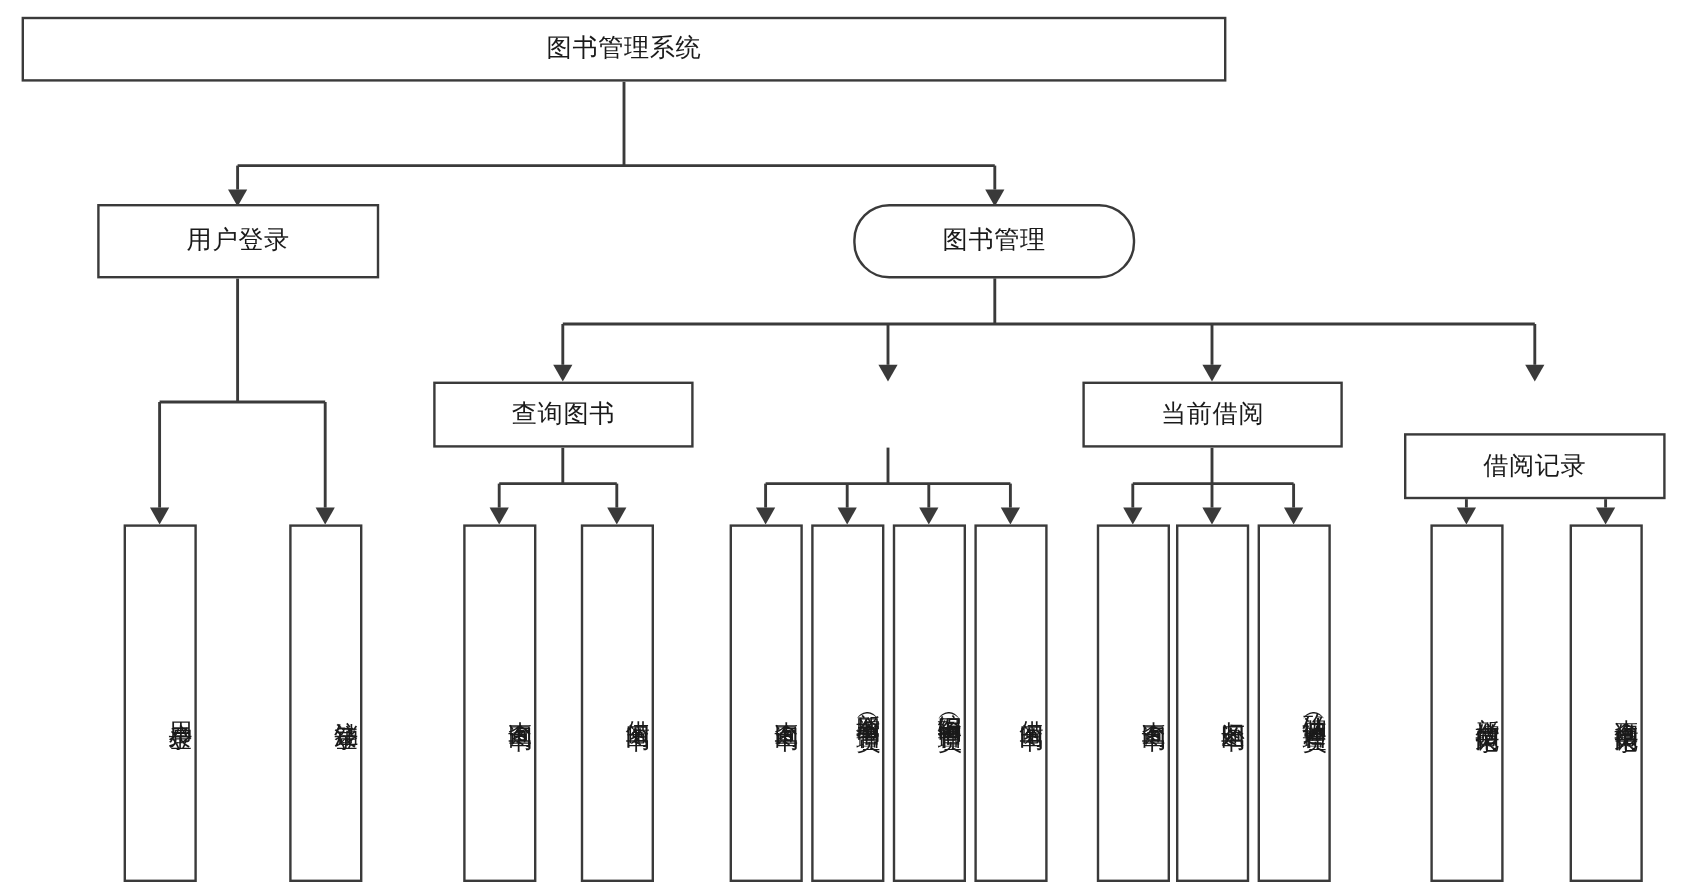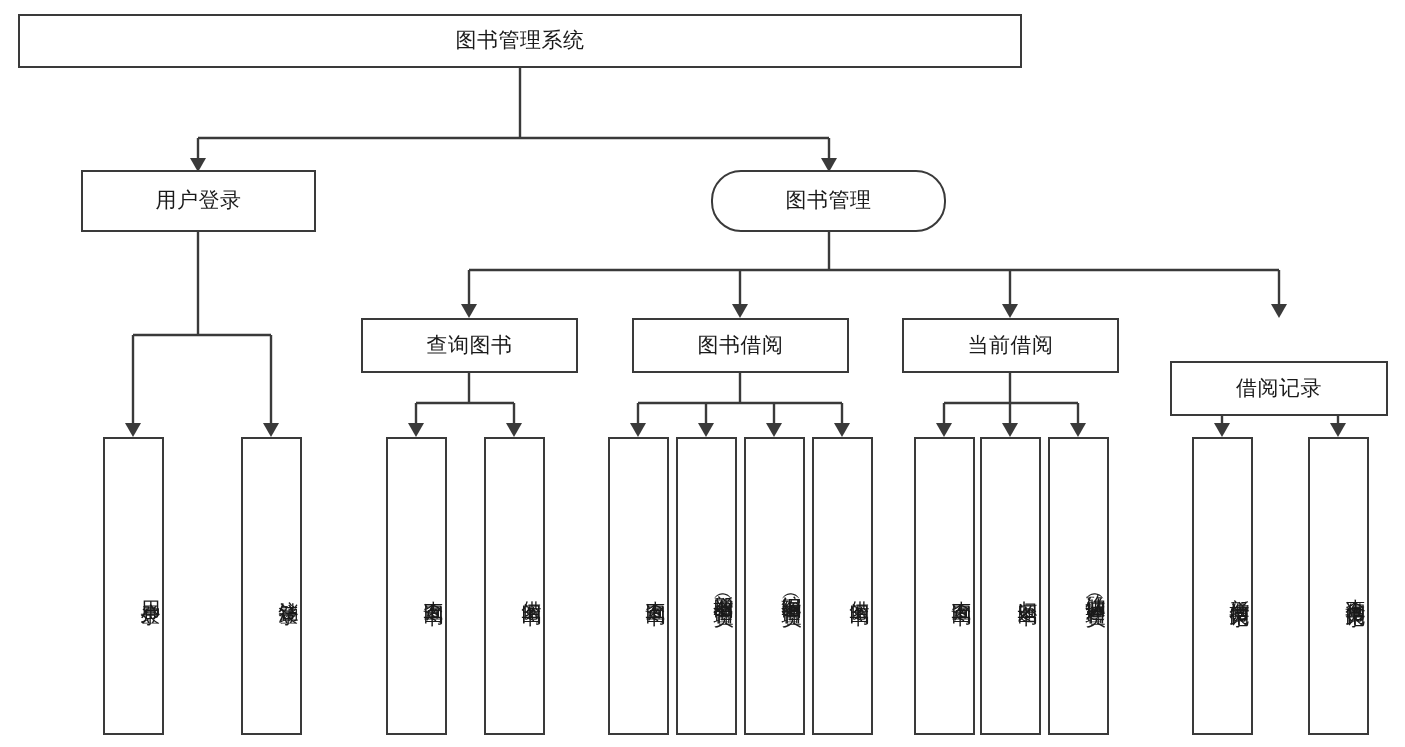--- a/index.html
+++ b/index.html
@@ -151,23 +151,20 @@
   <div class="node node-h" style="left:81px; top:170px; width:235px; height:62px;">
     <span>用户登录</span>
   </div>
   <div class="node node-h" style="left:711px; top:170px; width:235px; height:62px;border-radius:30px;">
     <span>图书管理</span>
   </div>
 
   <div class="node node-h" style="left:361px; top:318px; width:217px; height:55px;">
     <span>查询图书</span>
   </div>
-  <div class="node node-h" style="left:632px; top:318px; width:217px; height:55px;">
-    <span>图书借阅</span>
-  </div>
   <div class="node node-h" style="left:902px; top:318px; width:217px; height:55px;">
     <span>当前借阅</span>
   </div>
   <div class="node node-h" style="left:1170px; top:318px; width:218px; height:55px;margin-top:43px;">
     <span>借阅记录</span>
   </div>
 
   <div class="node node-v" style="left:103px; top:437px; width:61px; height:298px;">
     <span>用户登录</span>
   </div>

